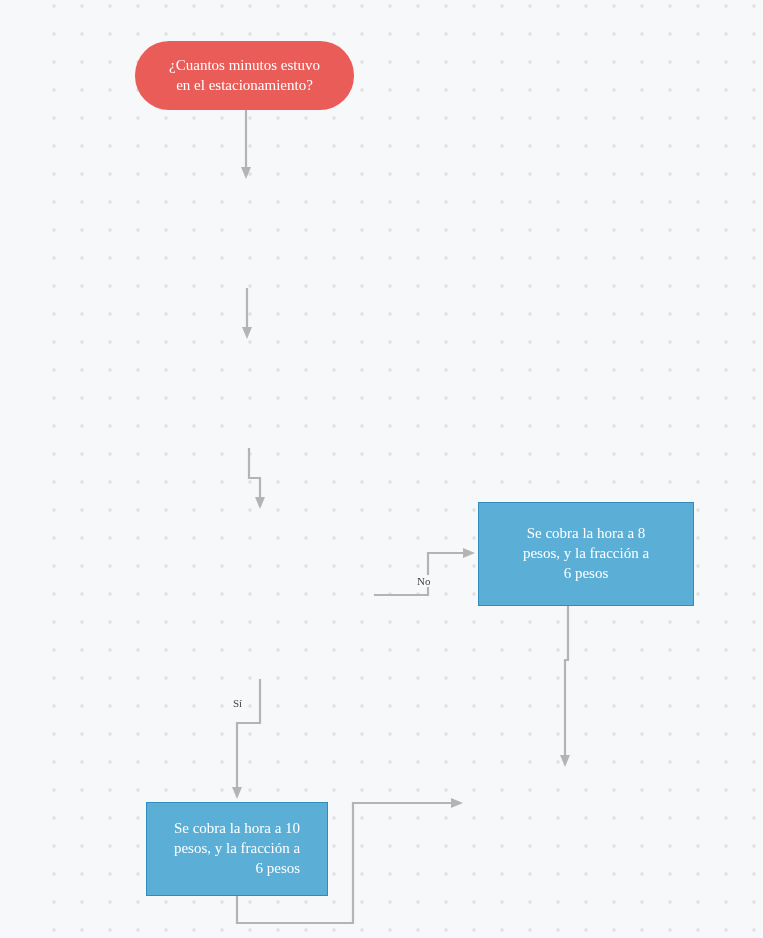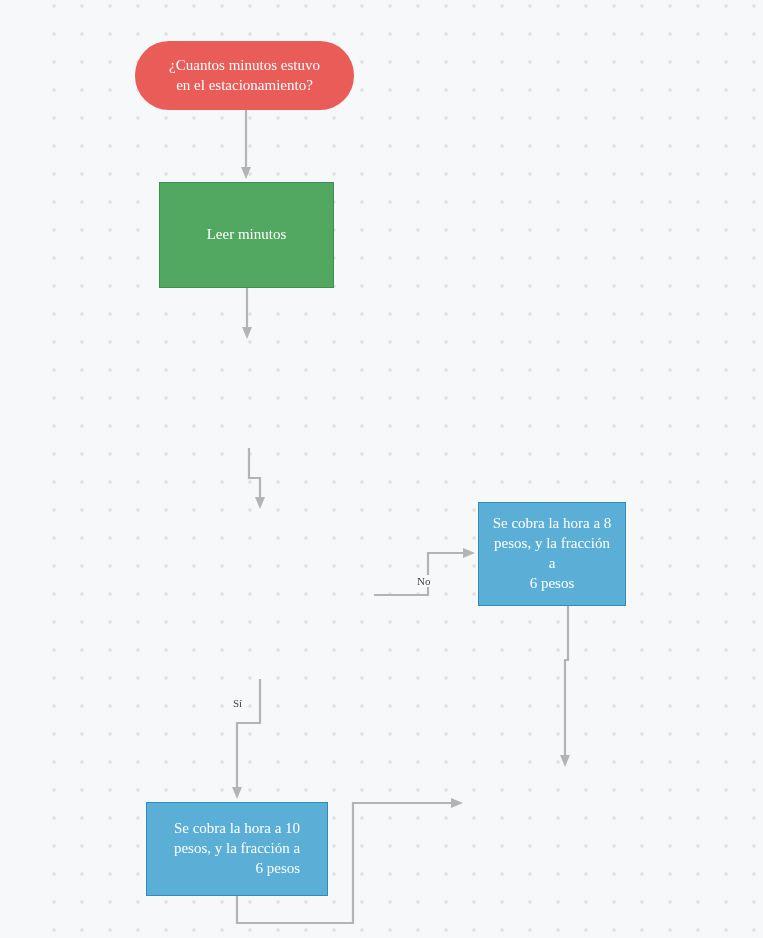--- a/index.html
+++ b/index.html
@@ -128,29 +128,24 @@
     </g>
   </svg>
 
   <div class="node terminator" style="left:107px; top:41px; width:219px; height:69px; background:#ea5c57;">
     <div>
       <span>¿Cuantos minutos estuvo</span>
       <span>en el estacionamiento?</span>
     </div>
   </div>
 
-  <div class="node process" style="left:131px; top:182px; width:175px; height:106px; background:#52a861; border-color:#3f8f4f;">
-    <div>
-      <span>Leer minutos</span>
-    </div>
-  </div>
 
 
 
-  <div class="node process" style="left:450px; top:502px; width:148px; height:104px; background:#5bafd7; border-color:#2f8cbd;">
+  <div class="node process" style="left:450px; top:502px; width:216px; height:104px; background:#5bafd7; border-color:#2f8cbd;">
     <div>
       <span>Se cobra la hora a 8</span>
       <span>pesos, y la fracción a</span>
       <span>6 pesos</span>
     </div>
   </div>
 
   <div class="node process" style="left:118px; top:802px; width:182px; height:94px; background:#5bafd7; border-color:#2f8cbd;text-align:right;">
     <div>
       <span>Se cobra la hora a 10</span>

